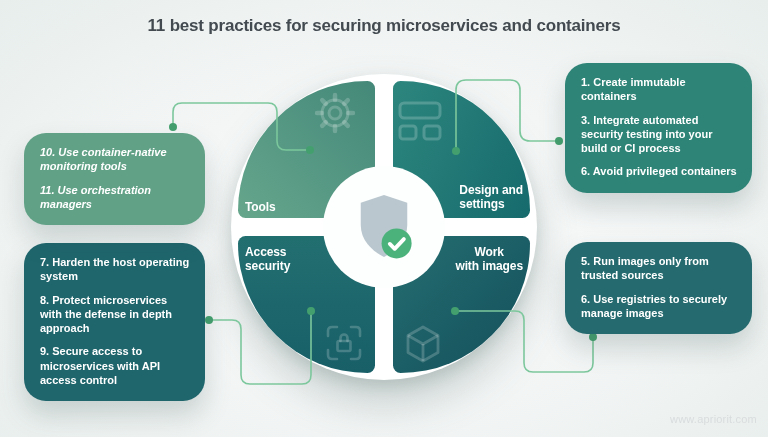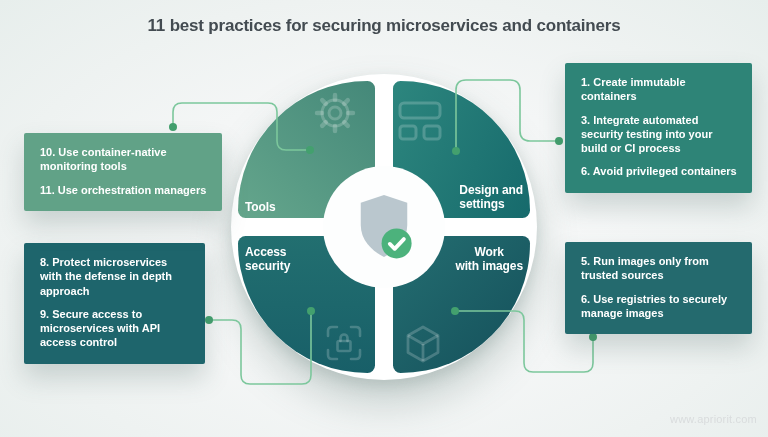--- a/index.html
+++ b/index.html
@@ -57,26 +57,26 @@
   .icon-cube   { left:172px; top:250px; }
   .qicon * { stroke:rgba(255,255,255,.20); fill:none; }
 
   
   .connectors { position:absolute; left:0; top:0; z-index:2; pointer-events:none; }
   .connectors path { fill:none; stroke:#7cc79c; stroke-width:1.6; }
   .connectors circle { fill:#43a06e; }
 
   
   .pbox {
-    position:absolute; z-index:3; border-radius:2px; color:#fff;
+    position:absolute; z-index:3; border-radius:22px; color:#fff;
     padding:12px 15px 5px 16px;
     box-shadow:0 14px 26px rgba(60,90,85,.22);
   }
   .pbox p { font-size:11px; font-weight:bold; line-height:1.3; margin:0 0 9px 0; }
-  .box-tools  { left:24px;  top:133px; width:198px; background:#61a287; }
+  .box-tools  { left:24px;  top:133px; width:181px; background:#61a287;font-style:italic; }
   .box-access { left:24px;  top:243px; width:181px; background:#1e656c; }
   .box-design { left:565px; top:63px;  width:187px; background:#2e8477; }
   .box-images { left:565px; top:242px; width:187px; background:#246a6e; }
 
   .watermark {
     position:absolute; right:11px; bottom:12px;
     font-size:11px; color:#d9dcdd; letter-spacing:.2px;
   }
 </style>
 </head>
@@ -173,20 +173,21 @@
       </div>
   </div>
   <div class="pbox box-images">
     <div>
         <p>5. Run images only from trusted sources</p>
         <p>6. Use registries to securely manage images</p>
       </div>
   </div>
   <div class="pbox box-access">
     <div>
+        <p>7. Harden the host operating system</p>
         <p>8. Protect microservices with the defense in depth approach</p>
         <p>9. Secure access to microservices with API access control</p>
       </div>
   </div>
   <div class="pbox box-tools">
     <div>
         <p>10. Use container-native monitoring tools</p>
         <p>11. Use orchestration managers</p>
       </div>
   </div>

